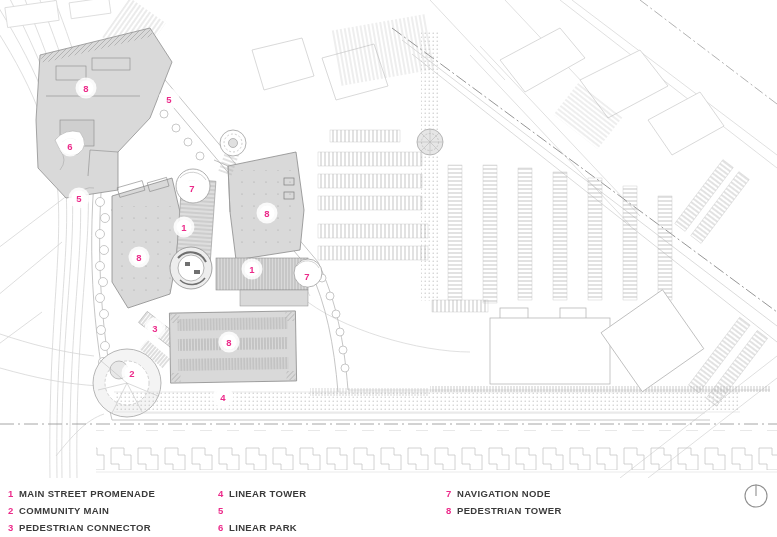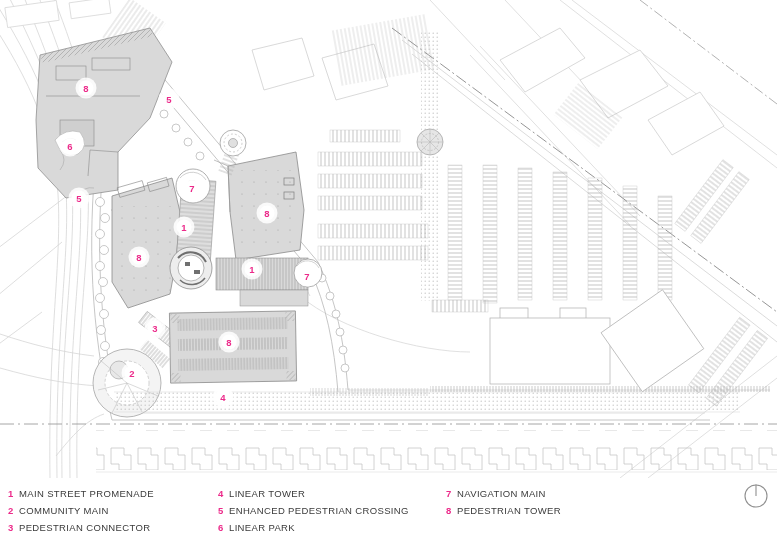--- a/index.html
+++ b/index.html
@@ -8,21 +8,21 @@
   .map-svg{position:absolute;left:0;top:0;}
   .marker-layer{position:absolute;left:0;top:0;width:777px;height:475px;}
   .marker{position:absolute;width:15px;height:15px;border-radius:50%;background:#ffffff;
           box-shadow:0 0 0 3px rgba(255,255,255,0.85);display:flex;align-items:center;justify-content:center;
           color:var(--accent,#ec2a8a);font-size:9.5px;font-weight:700;transform:translate(-50%,-50%);}
   .legend{position:absolute;left:0;top:485px;width:777px;height:52px;}
   .legend-col{position:absolute;top:0;}
   .legend-col.c1{left:8px;} .legend-col.c2{left:218px;} .legend-col.c3{left:446px;}
   .legend-row{display:flex;align-items:center;height:17px;}
   .legend-num{color:var(--accent,#ec2a8a);font-size:9.5px;font-weight:700;width:11px;flex:0 0 11px;}
-  .legend-label{color:var(--legend-text,#3a3a3a);font-size:9.5px;font-weight:400;letter-spacing:0.35px;white-space:nowrap;}
+  .legend-label{color:var(--legend-text,#3a3a3a);font-size:9.5px;font-weight:700;letter-spacing:0.35px;white-space:nowrap;}
   .compass{position:absolute;left:742px;top:482px;width:28px;height:28px;}
 </style>
 </head>
 <body>
 
 <div class="stage" style="--accent: #ec2a8a; --legend-text: #3a3a3a;">
 
   <svg class="map-svg" width="777" height="478" viewBox="0 0 777 478">
     <defs>
       <pattern id="pDots" width="4" height="4" patternUnits="userSpaceOnUse">
@@ -316,31 +316,30 @@
           <span class="legend-label">PEDESTRIAN CONNECTOR</span>
         </div>
       </div>
       <div class="legend-col c2">
         <div class="legend-row">
           <span class="legend-num">4</span>
           <span class="legend-label">LINEAR TOWER</span>
         </div>
         <div class="legend-row">
           <span class="legend-num">5</span>
-          <span class="legend-label">ENHANCED PEDESTRIAN CROSSING</span>
         </div>
         <div class="legend-row">
           <span class="legend-num">6</span>
           <span class="legend-label">LINEAR PARK</span>
         </div>
       </div>
       <div class="legend-col c3">
         <div class="legend-row">
           <span class="legend-num">7</span>
-          <span class="legend-label">NAVIGATION MAIN</span>
+          <span class="legend-label">NAVIGATION NODE</span>
         </div>
         <div class="legend-row">
           <span class="legend-num">8</span>
           <span class="legend-label">PEDESTRIAN TOWER</span>
         </div>
       </div>
     </div>
 
   <svg class="compass" viewBox="0 0 28 28">
     <circle cx="14" cy="14" r="11" fill="none" stroke="#8f8f8f" stroke-width="1.1"></circle>

